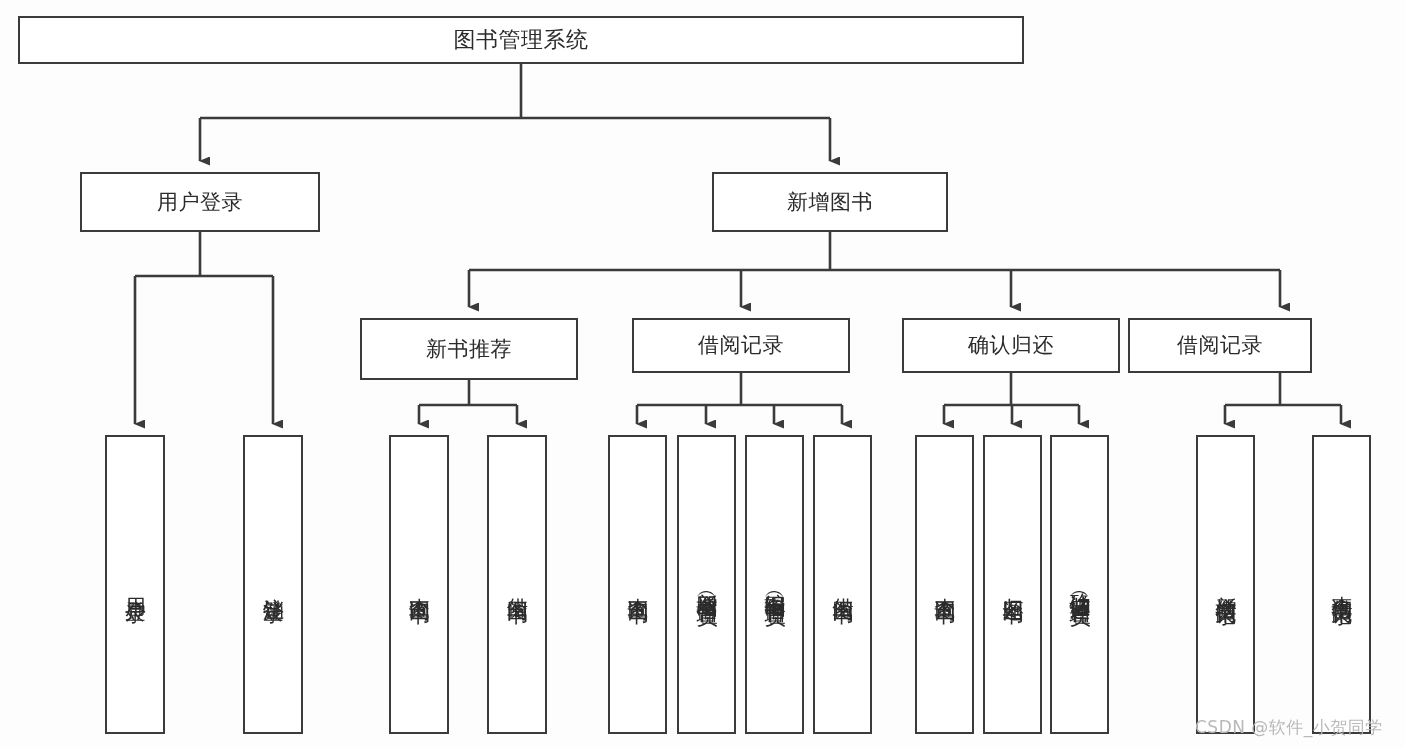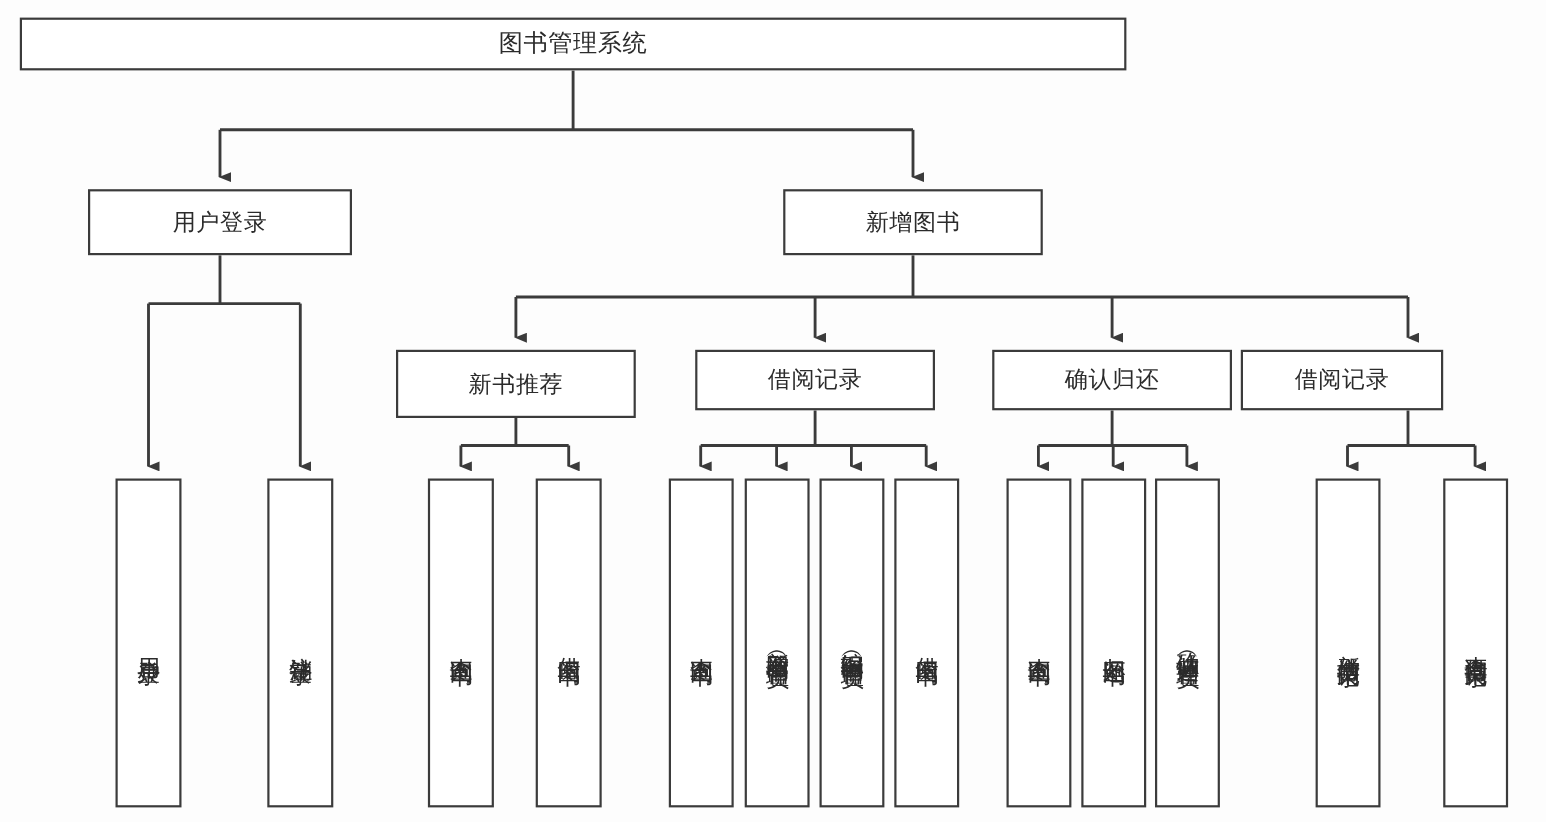--- a/index.html
+++ b/index.html
@@ -170,14 +170,15 @@
         <span class="node-label">确认归还（管理员）</span>
       </div>
       <div class="node vertical" style="left: 1196px; top: 435px; width: 59px; height: 299px;">
         <span class="node-label">新增借阅记录</span>
       </div>
       <div class="node vertical" style="left: 1312px; top: 435px; width: 59px; height: 299px;">
         <span class="node-label">查询借阅记录</span>
       </div>
     </div>
 
+  <div class="watermark" style="left: 1195px; top: 716px; color: rgb(185, 185, 185);">CSDN @软件_小贺同学</div>
 
 </div>
 
 </body></html>

